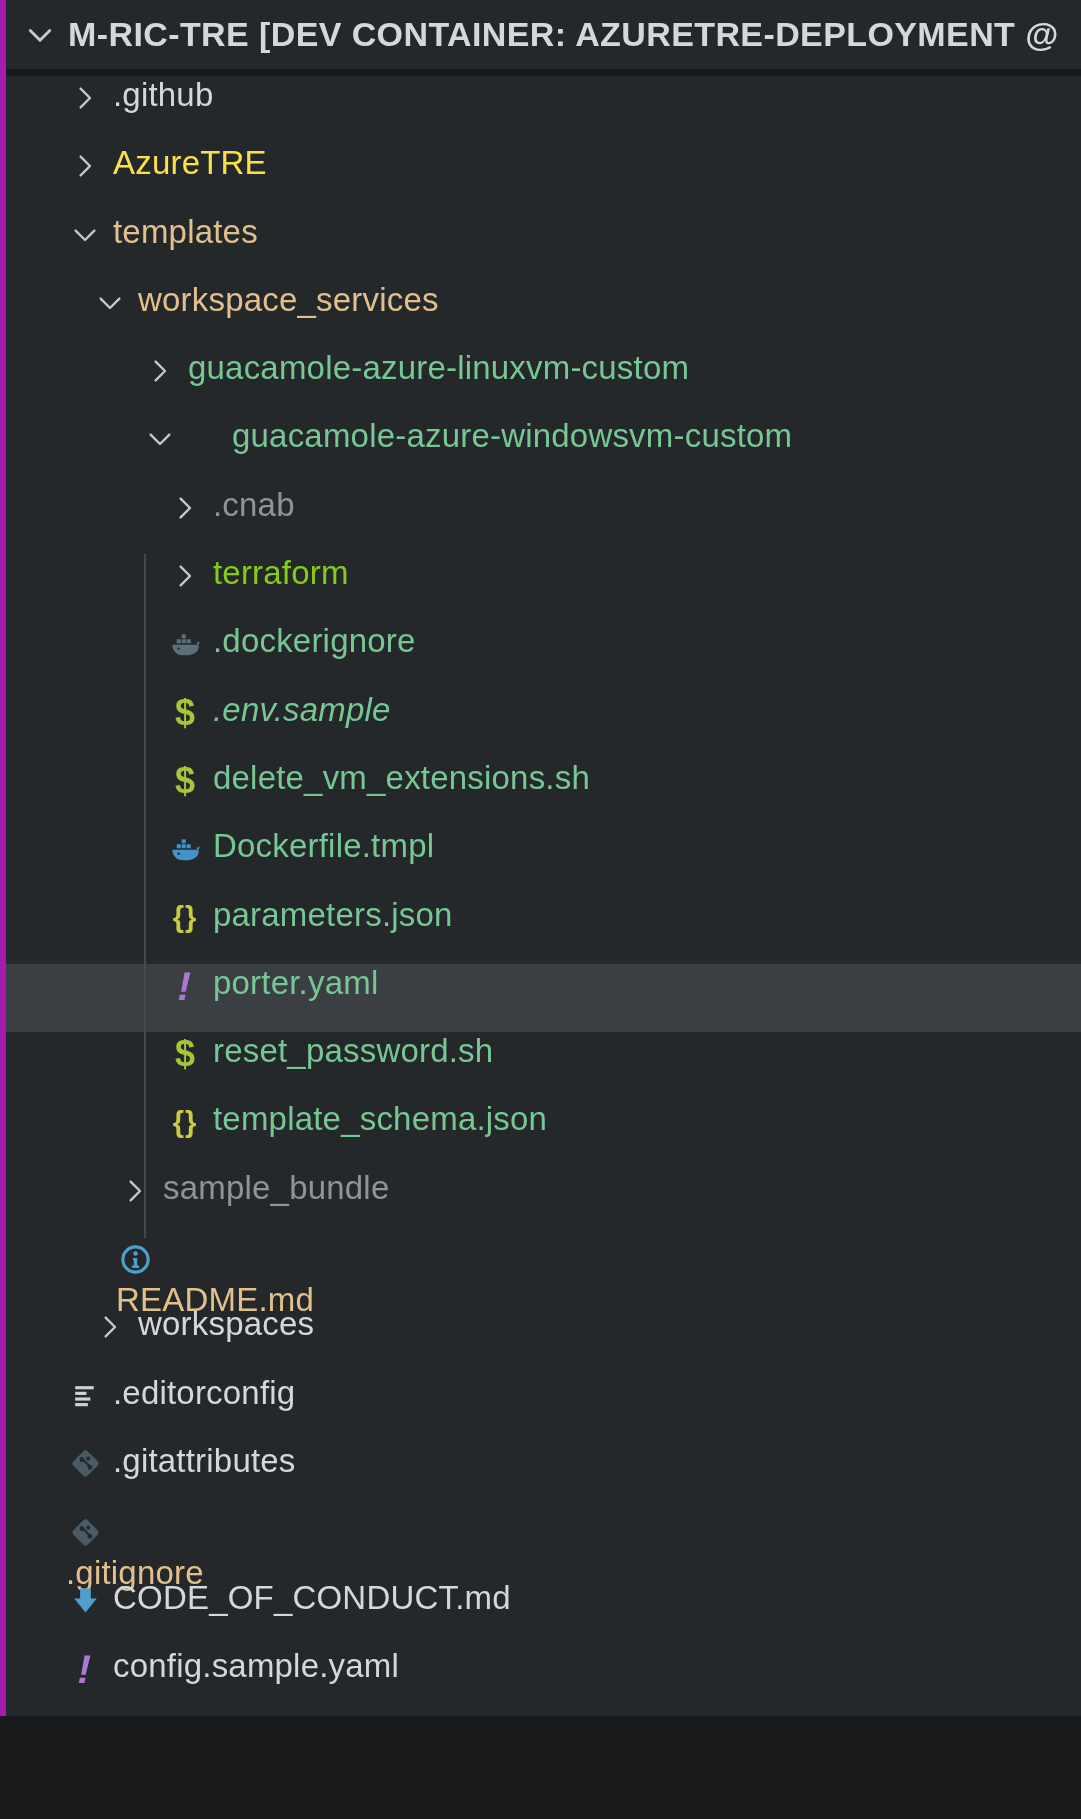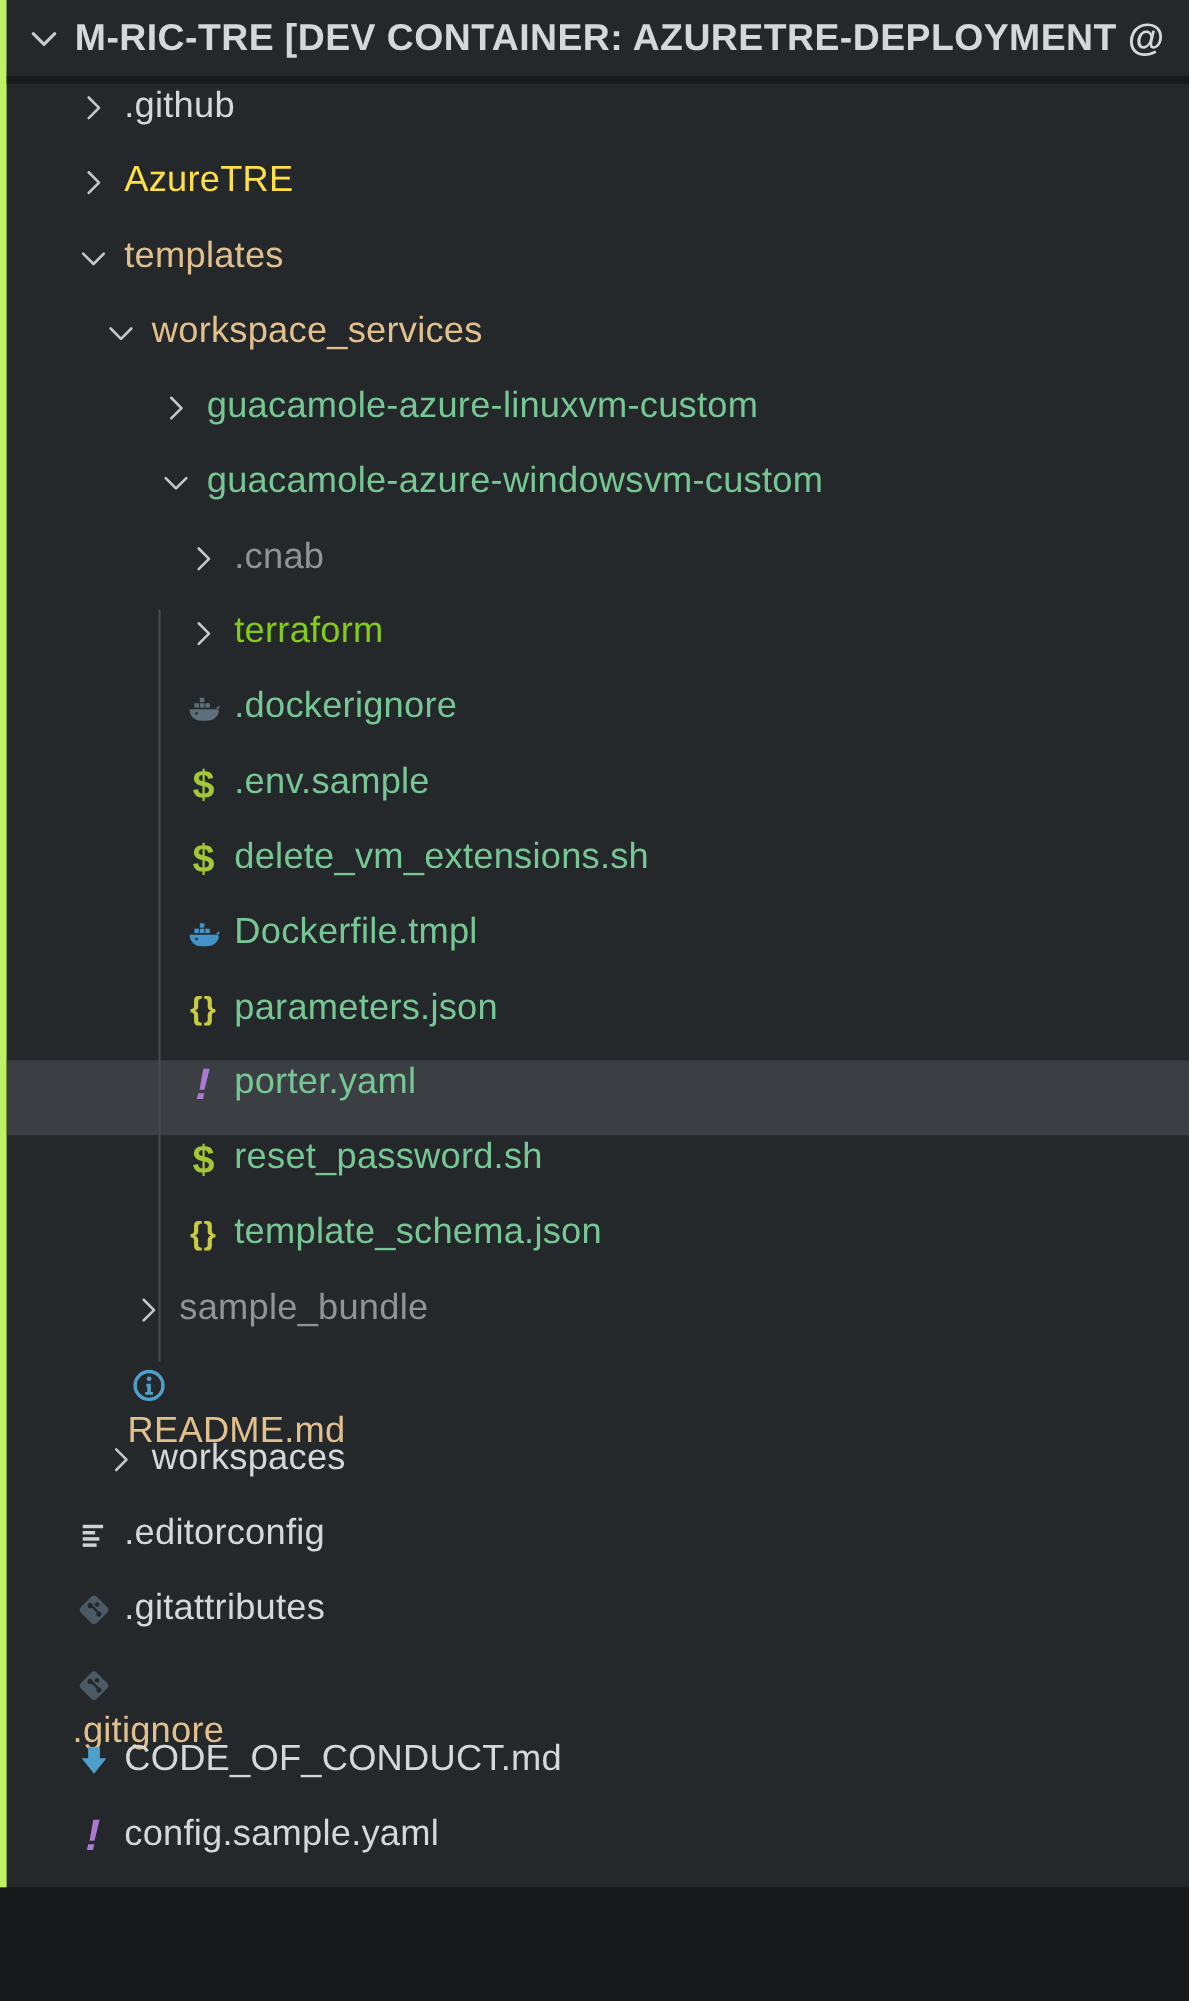--- a/index.html
+++ b/index.html
@@ -1,21 +1,21 @@
 <!DOCTYPE html>
 <html><head>
 <meta charset="utf-8">
 <style>
   html,body{margin:0;padding:0;background:#17191a;}
   #app{
     position:relative;
     width:1081px;height:1716px;
     overflow:hidden;
     background:#25282a;
-    border-left:6px solid #bef264;
+    border-left:6px solid #a21caf;
     box-sizing:border-box;
     font-family:"Liberation Sans", sans-serif;
     -webkit-font-smoothing:antialiased;
   }
   
   #section-header{
     height:69px;
     display:flex;align-items:center;
     padding-left:12px;
     border-bottom:7px solid #17191a;
@@ -105,21 +105,21 @@
         <span class="label" style="color: rgb(226, 192, 141);">workspace_services</span>
       </div>
       <div class="row" style="padding-left: 135px;">
         <span class="slot" style="color: rgb(197, 200, 203);">
           <svg class="chev" viewBox="0 0 24 24" fill="none" stroke="currentColor" stroke-width="1.9" stroke-linecap="round" stroke-linejoin="round">
             <polyline points="8.5,4.5 16,12 8.5,19.5"></polyline>
           </svg>
         </span>
         <span class="label" style="color: rgb(119, 199, 149);">guacamole-azure-linuxvm-custom</span>
       </div>
-      <div class="row" style="padding-left: 135px;">
+      <div class="row" style="padding-left: 135px; gap: 44px;">
         <span class="slot" style="color: rgb(197, 200, 203);">
           <svg class="chev" viewBox="0 0 24 24" fill="none" stroke="currentColor" stroke-width="1.9" stroke-linecap="round" stroke-linejoin="round">
             <polyline points="4.5,8.5 12,16 19.5,8.5"></polyline>
           </svg>
         </span>
         <span class="label" style="color: rgb(119, 199, 149);">guacamole-azure-windowsvm-custom</span>
       </div>
       <div class="row" style="padding-left: 160px;">
         <span class="slot" style="color: rgb(197, 200, 203);">
           <svg class="chev" viewBox="0 0 24 24" fill="none" stroke="currentColor" stroke-width="1.9" stroke-linecap="round" stroke-linejoin="round">
@@ -147,21 +147,21 @@
             <path d="M21 12.6c.9-.7 1.3-1.7 1.2-2.7-.9.2-1.7.8-2.1 1.7z"></path>
             <circle cx="7" cy="15" r=".9" fill="#25282a"></circle>
           </svg>
         </span>
         <span class="label" style="color: rgb(119, 199, 149);">.dockerignore</span>
       </div>
       <div class="row" style="padding-left: 160px;">
         <span class="slot" style="color: rgb(164, 198, 57);">
           <span class="ticon shell">$</span>
         </span>
-        <span class="label" style="color: rgb(119, 199, 149);">.env.sample</span>
+        <span class="label" style="color: rgb(119, 199, 149); font-style: italic;">.env.sample</span>
       </div>
       <div class="row" style="padding-left: 160px;">
         <span class="slot" style="color: rgb(164, 198, 57);">
           <span class="ticon shell">$</span>
         </span>
         <span class="label" style="color: rgb(119, 199, 149);">delete_vm_extensions.sh</span>
       </div>
       <div class="row" style="padding-left: 160px;">
         <span class="slot" style="color: rgb(65, 147, 201);">
           <svg viewBox="0 0 24 24" fill="currentColor">

